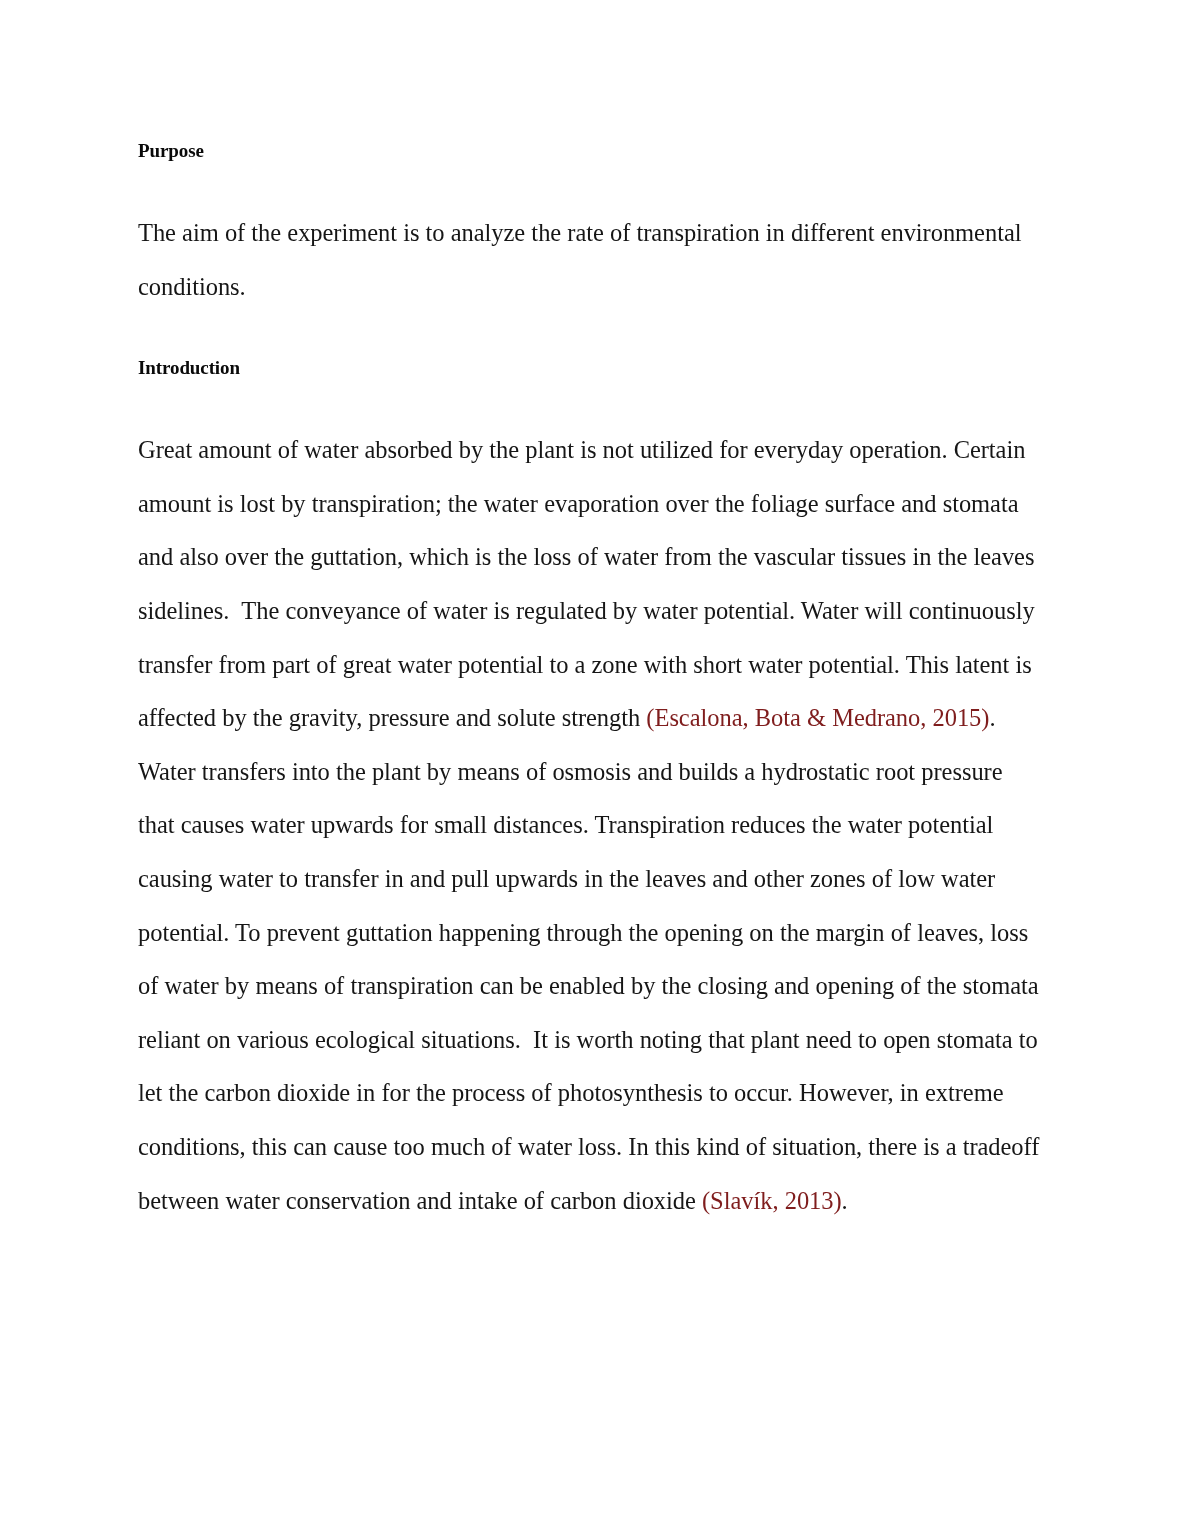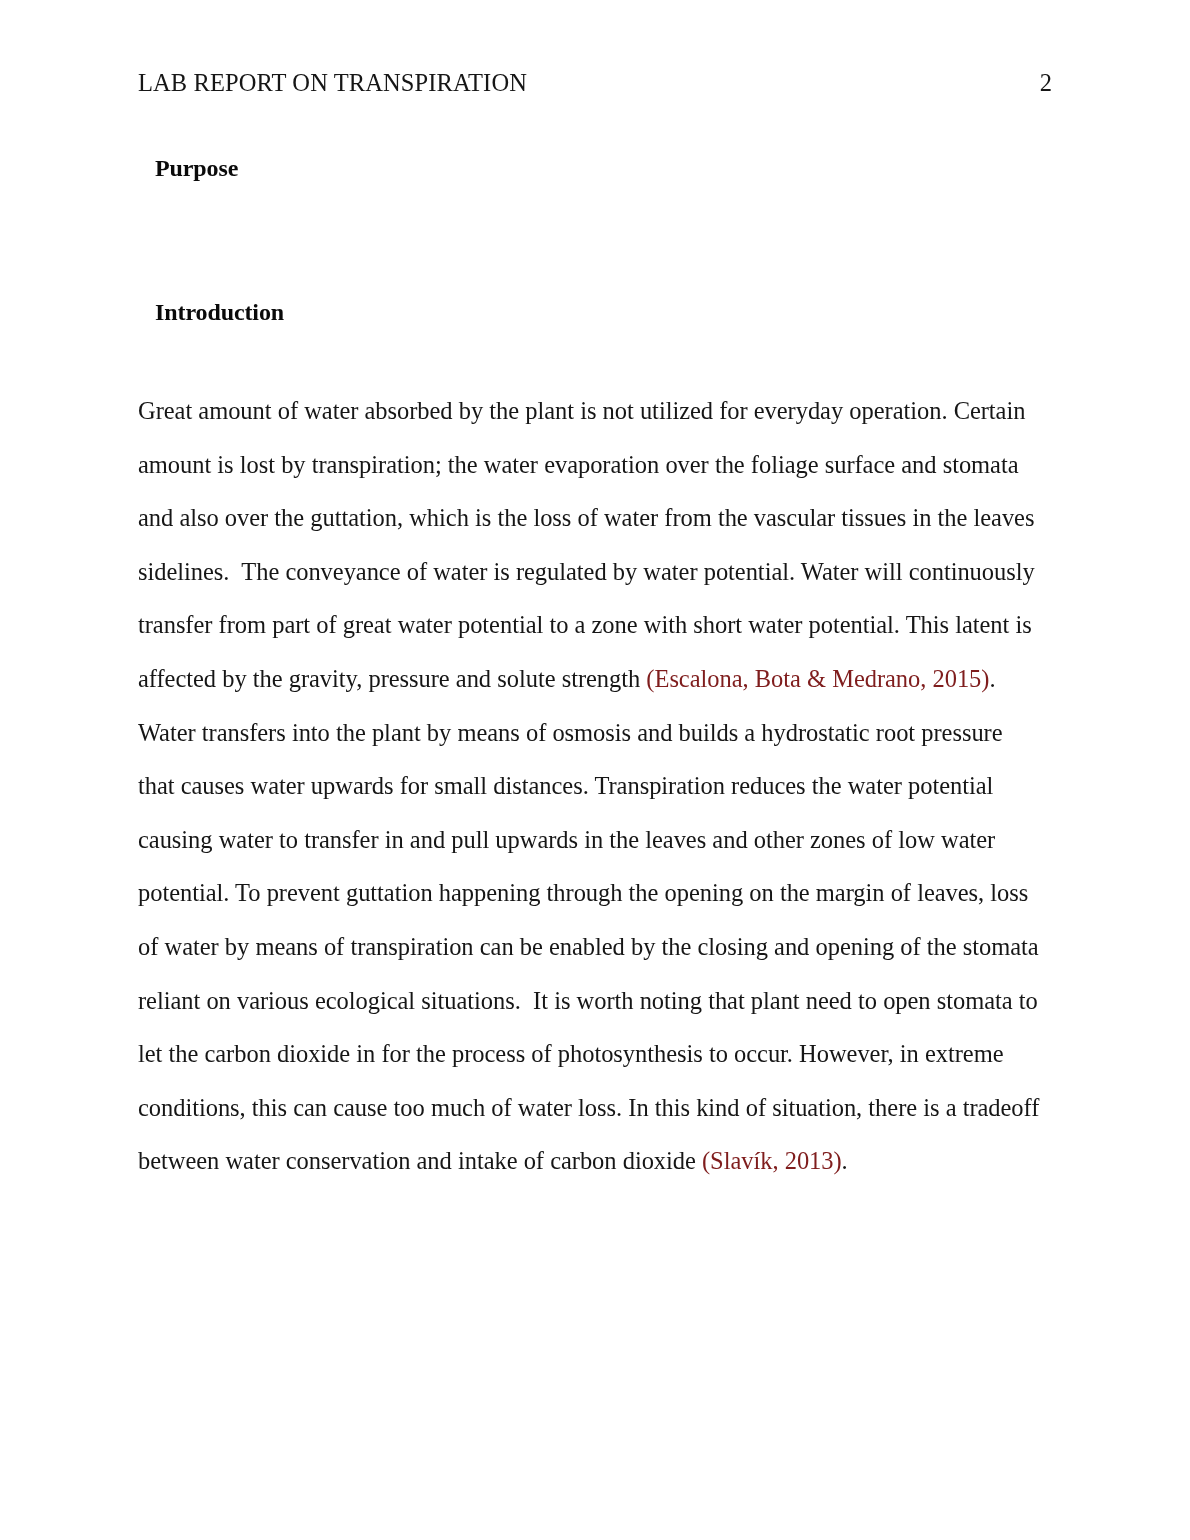--- a/index.html
+++ b/index.html
@@ -52,24 +52,24 @@
 
   
   .content {
     position: absolute;
     left: 138px;
     top: 136px;
     width: 906px;
   }
 
   h2.section-heading {
-    font-size: 24px;
+    font-size: 19px;
     font-weight: bold;
     line-height: 30px;
-    margin: 17px;
+    margin: 0;
     padding: 0;
     color: #0a0a0a;
     letter-spacing: -0.1px;
   }
 
   p.body-par {
     font-size: 24.5px;
     line-height: 53.6px;
     margin: 0;
     padding: 0;
@@ -86,31 +86,28 @@
 
   .cite {
     color: #7f1d1d;
   }
 </style>
 </head>
 <body>
 
 <div class="page">
 
-  <div class="running-header">
-    <span class="rh-title">LAB REPORT ON TRANSPIRATION</span>
-    <span class="rh-page">2</span>
-  </div>
 
   <div class="content">
 
     <h2 class="section-heading">Purpose</h2>
 
     <div class="gap-heading-to-par"></div>
 
+    <p class="body-par">The aim of the experiment is to analyze the rate of transpiration in different environmental conditions.</p>
 
     <div class="gap-par-to-heading"></div>
 
     <h2 class="section-heading">Introduction</h2>
 
     <div class="gap-heading-to-par"></div>
 
     <p class="body-par"><span>Great amount of water absorbed by the plant is not utilized for everyday operation. Certain amount is lost by transpiration; the water evaporation over the foliage surface and stomata and also over the guttation, which is the loss of water from the vascular tissues in the leaves sidelines.  The conveyance of water is regulated by water potential. Water will continuously transfer from part of great water potential to a zone with short water potential. This latent is affected by the gravity, pressure and solute strength </span><span class="cite">(Escalona, Bota &amp; Medrano, 2015)</span><span>. Water transfers into the plant by means of osmosis and builds a hydrostatic root pressure that causes water upwards for small distances. Transpiration reduces the water potential causing water to transfer in and pull upwards in the leaves and other zones of low water potential. To prevent guttation happening through the opening on the margin of leaves, loss of water by means of transpiration can be enabled by the closing and opening of the stomata reliant on various ecological situations.  It is worth noting that plant need to open stomata to let the carbon dioxide in for the process of photosynthesis to occur. However, in extreme conditions, this can cause too much of water loss. In this kind of situation, there is a tradeoff between water conservation and intake of carbon dioxide </span><span class="cite">(Slavík, 2013)</span><span>.</span></p>
 
   </div>

